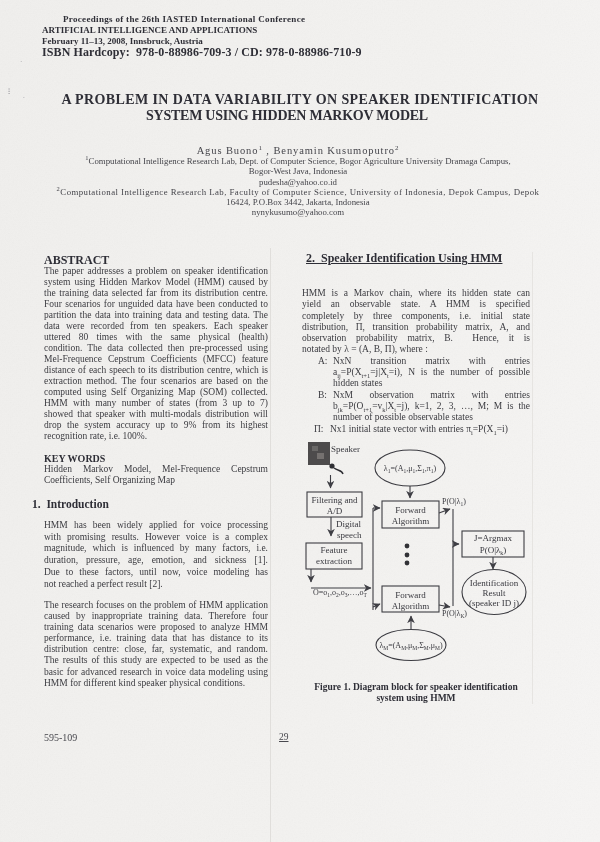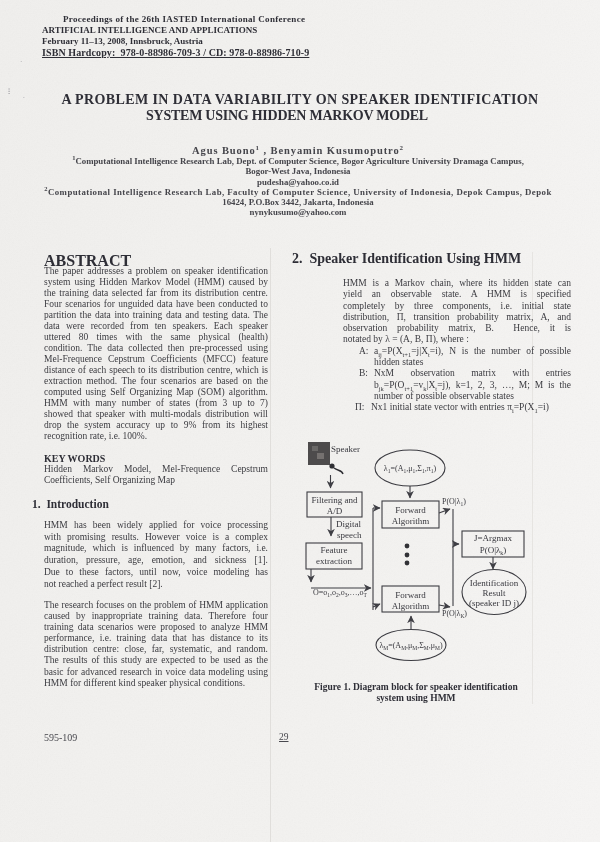--- a/index.html
+++ b/index.html
@@ -32,52 +32,52 @@
 <div class="abs" style="left:270px;top:248px;width:1px;height:594px;background:#e0dedb;"></div>
 <div class="abs" style="left:532px;top:252px;width:1px;height:452px;background:#e6e4e1;"></div>
 <div class="abs" style="left:20px;top:58px;font-size:7px;color:#8a8a90;">·</div>
 <div class="abs" style="left:8px;top:85px;font-size:8px;color:#77777e;">⁝</div>
 <div class="abs" style="left:23px;top:92px;font-size:7px;color:#9a9aa0;">.</div>
 
 <div class="abs hdr b" style="left:42px;top:14px;font-size:9px;line-height:11px;">
 <span style="letter-spacing:0.32px;padding-left:21px;">Proceedings of the 26th IASTED International Conference</span><br>
 ARTIFICIAL INTELLIGENCE AND APPLICATIONS<br>
 February 11–13, 2008, Innsbruck, Austria<br>
-<span style="font-size:10px;letter-spacing:0.1px;text-decoration:underline;">ISBN Hardcopy:&nbsp; 978-0-88986-709-3 / CD: 978-0-88986-710-9</span>
+<span style="font-size:12px;letter-spacing:0.1px;">ISBN Hardcopy:&nbsp; 978-0-88986-709-3 / CD: 978-0-88986-710-9</span>
 </div>
 
 <div class="abs hdr b" style="left:0px;top:92px;width:600px;text-align:center;font-size:14px;line-height:16px;">
 <span style="letter-spacing:0.4px;">A PROBLEM IN DATA VARIABILITY ON SPEAKER IDENTIFICATION</span><br>
 <span style="letter-spacing:-0.25px;position:relative;left:-13px;">SYSTEM USING HIDDEN MARKOV MODEL</span>
 </div>
 
-<div class="abs" style="left:0px;top:146px;width:596px;text-align:center;font-size:8.8px;line-height:10.2px;color:#45454b;font-weight:bold;">
+<div class="abs" style="left:0px;top:146px;width:596px;text-align:center;font-size:8.8px;line-height:10.2px;color:#45454b;">
 <span style="font-size:10.5px;letter-spacing:0.9px;">Agus Buono<sup style="font-size:7px;">1</sup> , Benyamin Kusumoputro<sup style="font-size:7px;">2</sup></span><br>
 <sup>1</sup>Computational Intelligence Research Lab, Dept. of Computer Science, Bogor Agriculture University Dramaga Campus,<br>
 Bogor-West Java, Indonesia<br>
 pudesha@yahoo.co.id<br>
 <span style="letter-spacing:0.45px;"><sup>2</sup>Computational Intelligence Research Lab, Faculty of Computer Science, University of Indonesia, Depok Campus, Depok</span><br>
 16424, P.O.Box 3442, Jakarta, Indonesia<br>
 nynykusumo@yahoo.com
 </div>
 
 <div class="abs col" style="left:44px;top:255px;width:224px;">
-<div class="b hdr" style="font-size:16px;">ABSTRACT</div>
+<div class="b hdr" style="font-size:12px;">ABSTRACT</div>
 <div class="jl">The paper addresses a problem on speaker identification</div>
 <div class="jl">system using Hidden Markov Model (HMM) caused by</div>
 <div class="jl">the training data selected far from its distribution centre.</div>
 <div class="jl">Four scenarios for unguided data have been conducted to</div>
 <div class="jl">partition the data into training data and testing data. The</div>
 <div class="jl">data were recorded from ten speakers. Each speaker</div>
 <div class="jl">uttered 80 times with the same physical (health)</div>
 <div class="jl">condition. The data collected then pre-processed using</div>
 <div class="jl">Mel-Frequence Cepstrum Coefficients (MFCC) feature</div>
 <div class="jl">distance of each speech to its distribution centre, which is</div>
 <div class="jl">extraction method. The four scenarios are based on the</div>
-<div class="jl">computed using Self Organizing Map (SOM) algorithm.</div>
+<div class="jl">computed using Self Organizing Map (SOM) collected.</div>
 <div class="jl">HMM with many number of states (from 3 up to 7)</div>
 <div class="jl">showed that speaker with multi-modals distribution will</div>
 <div class="jl">drop the system accuracy up to 9% from its highest</div>
 <div>recognition rate, i.e. 100%.</div>
 <div style="height:11px;"></div>
 <div class="b hdr" style="font-size:10px;">KEY WORDS</div>
 <div class="jl">Hidden Markov Model, Mel-Frequence Cepstrum</div>
 <div>Coefficients, Self Organizing Map</div>
 </div>
 
@@ -98,31 +98,32 @@
 <div class="jl">performance, i.e. training data that has distance to its</div>
 <div class="jl">distribution centre: close, far, systematic, and random.</div>
 <div class="jl">The results of this study are expected to be used as the</div>
 <div class="jl">basic for advanced research in voice data modeling using</div>
 <div>HMM for different kind speaker physical conditions.</div>
 </div>
 
 <div class="abs" style="left:44px;top:732px;font-size:10px;color:#48484e;">595-109</div>
 <div class="abs" style="left:279px;top:732px;font-size:9.5px;color:#48484e;text-decoration:underline;">29</div>
 
-<div class="abs b hdr" style="left:292px;top:251px;font-size:14px;">2.&nbsp; Speaker Identification Using HMM</div>
-
-<div class="abs col" style="left:302px;top:278px;width:228px;line-height:11.3px;margin-left:41px;">
+<div class="abs b hdr" style="left:306px;top:251px;font-size:12px;text-decoration:underline;">2.&nbsp; Speaker Identification Using HMM</div>
+
+<div class="abs col" style="left:302px;top:288px;width:228px;line-height:11.3px;">
 <div class="jl">HMM is a Markov chain, where its hidden state can</div>
 <div class="jl">yield an observable state. A HMM is specified</div>
 <div class="jl">completely by three components, i.e. initial state</div>
 <div class="jl">distribution, Π, transition probability matrix, A, and</div>
 <div class="jl">observation probability matrix, B. &nbsp;Hence, it is</div>
 <div>notated by λ = (A, B, Π), where :</div>
 <div style="position:relative;padding-left:31px;">
   <span style="position:absolute;left:16px;top:0;">A:</span>
+  <div class="jl">NxN transition matrix with entries</div>
   <div class="jl">a<sub>ij</sub>=P(X<sub>t+1</sub>=j|X<sub>t</sub>=i), N is the number of possible</div>
   <div>hidden states</div>
 </div>
 <div style="position:relative;padding-left:31px;">
   <span style="position:absolute;left:16px;top:0;">B:</span>
   <div class="jl">NxM observation matrix with entries</div>
   <div class="jl">b<sub>jk</sub>=P(O<sub>t+1</sub>=v<sub>k</sub>|X<sub>t</sub>=j), k=1, 2, 3, …, M; M is the</div>
   <div>number of possible observable states</div>
 </div>
 <div style="position:relative;padding-left:28px;">

